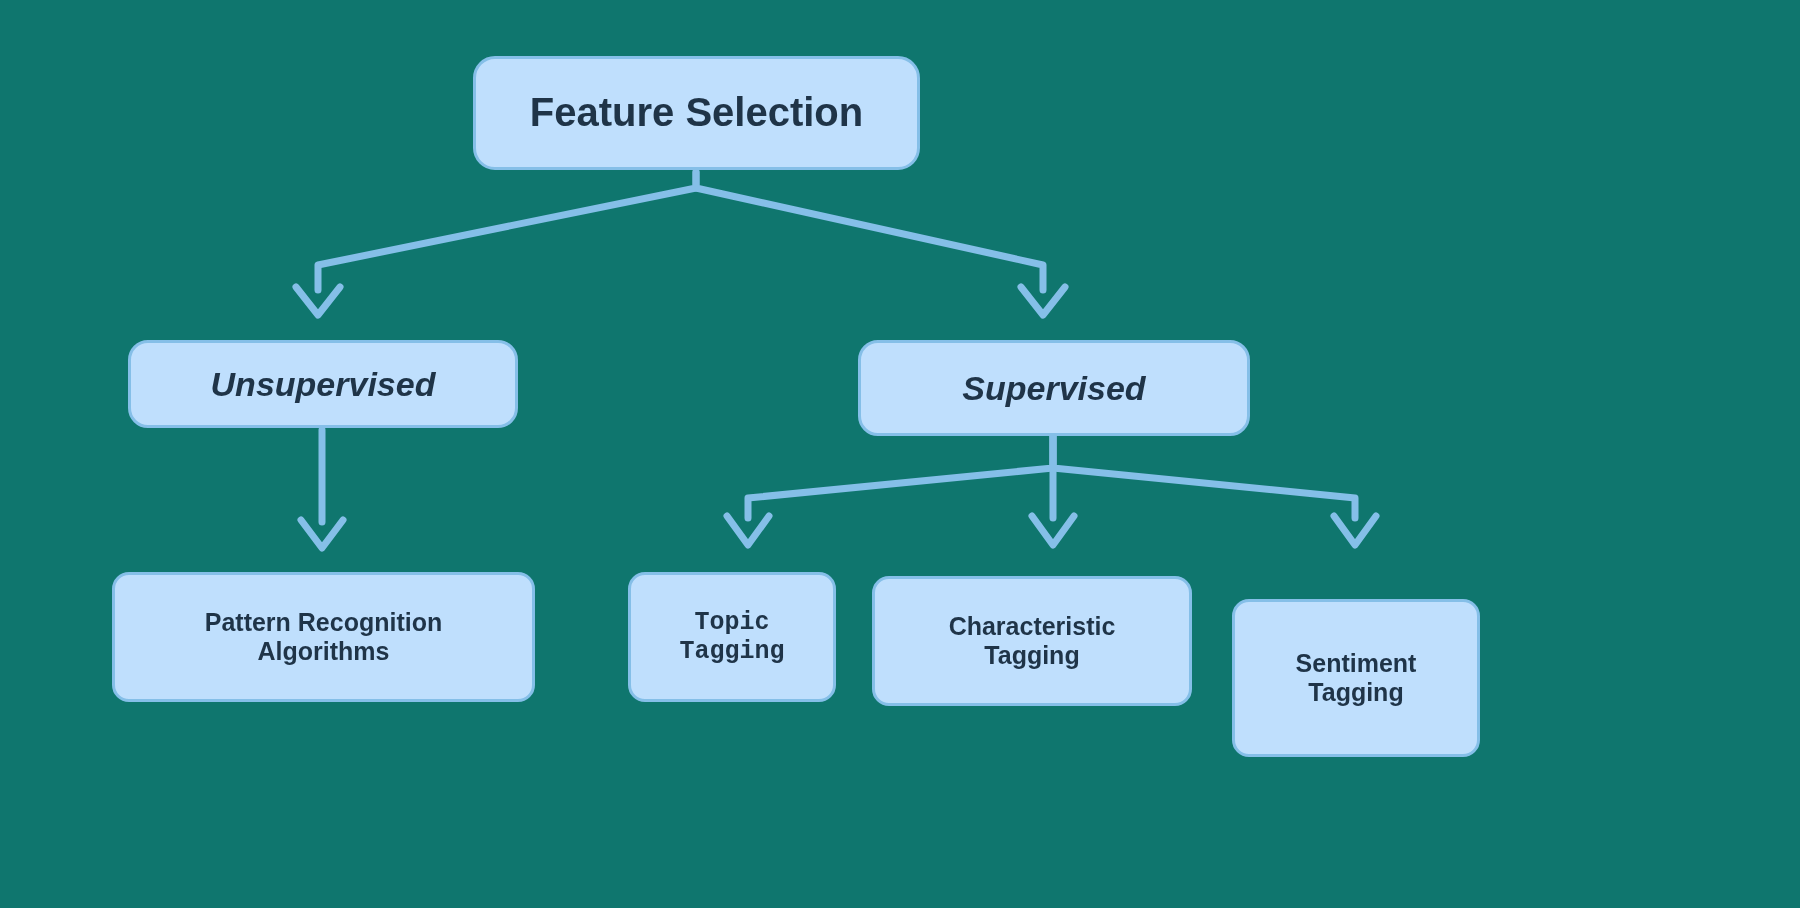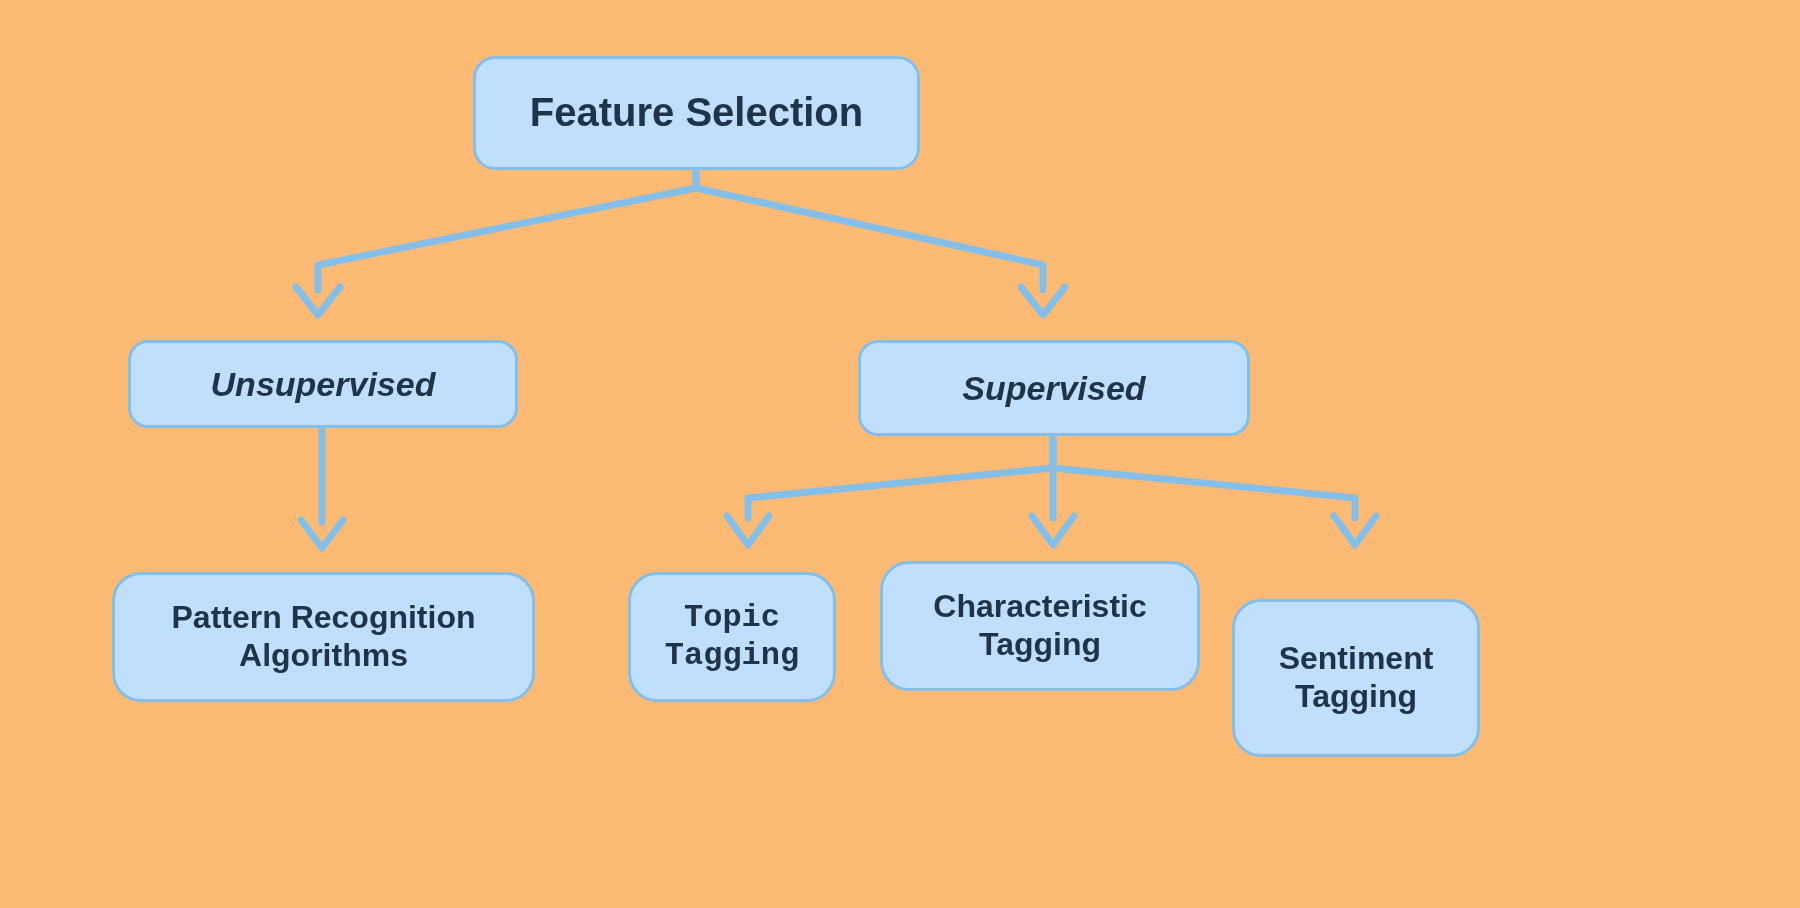--- a/index.html
+++ b/index.html
@@ -45,28 +45,28 @@
   .node-root {
     font-size: 40px;
     border-radius: 22px;
   }
   .node-mid {
     font-size: 34px;
     border-radius: 20px;
     font-style: italic;
   }
   .node-leaf {
-    font-size: 32px;
-    border-radius: 29px;
+    font-size: 25px;
+    border-radius: 17px;
   }
 </style>
 </head>
 <body style="background: rgb(245, 247, 250);">
 
-<div id="diagram-root" style="background: #fdba74;">
+<div id="diagram-root" style="background: #0f766e;">
 
   <svg id="diagram-svg" viewBox="0 0 1800 908" xmlns="http://www.w3.org/2000/svg">
     <g fill="none" stroke="#85bfe8" stroke-width="7" stroke-linecap="round" stroke-linejoin="round">
 
       <path d="M 696 172 L 696 188 L 318 265 L 318 290"></path>
       <path d="M 296 287 L 318 315 L 340 287"></path>
 
       <path d="M 696 172 L 696 188 L 1043 265 L 1043 290"></path>
       <path d="M 1021 287 L 1043 315 L 1065 287"></path>
 
@@ -89,19 +89,19 @@
   <div class="node-box node-mid" style="left: 128px; top: 340px; width: 390px; height: 88px; background: rgb(191, 223, 253); border-color: rgb(133, 191, 232); color: rgb(31, 52, 72);">Unsupervised</div>
 
   <div class="node-box node-mid" style="left: 858px; top: 340px; width: 392px; height: 96px; background: rgb(191, 223, 253); border-color: rgb(133, 191, 232); color: rgb(31, 52, 72);">Supervised</div>
 
   <div class="node-box node-leaf" style="left: 112px; top: 572px; width: 423px; height: 130px; background: rgb(191, 223, 253); border-color: rgb(133, 191, 232); color: rgb(31, 52, 72);">Pattern Recognition
 Algorithms</div>
 
   <div class="node-box node-leaf" style="left: 628px; top: 572px; width: 208px; height: 130px; background: rgb(191, 223, 253); border-color: rgb(133, 191, 232); color: rgb(31, 52, 72); font-family: Liberation Mono, monospace;">Topic
 Tagging</div>
 
-  <div class="node-box node-leaf" style="left: 872px; top: 561px; width: 320px; height: 130px; background: rgb(191, 223, 253); border-color: rgb(133, 191, 232); color: rgb(31, 52, 72); margin-left: 8px;">Characteristic
+  <div class="node-box node-leaf" style="left: 872px; top: 576px; width: 320px; height: 130px; background: rgb(191, 223, 253); border-color: rgb(133, 191, 232); color: rgb(31, 52, 72);">Characteristic
 Tagging</div>
 
   <div class="node-box node-leaf" style="left: 1232px; top: 599px; width: 248px; height: 158px; background: rgb(191, 223, 253); border-color: rgb(133, 191, 232); color: rgb(31, 52, 72);">Sentiment
 Tagging</div>
 
 </div>
 
 </body></html>

